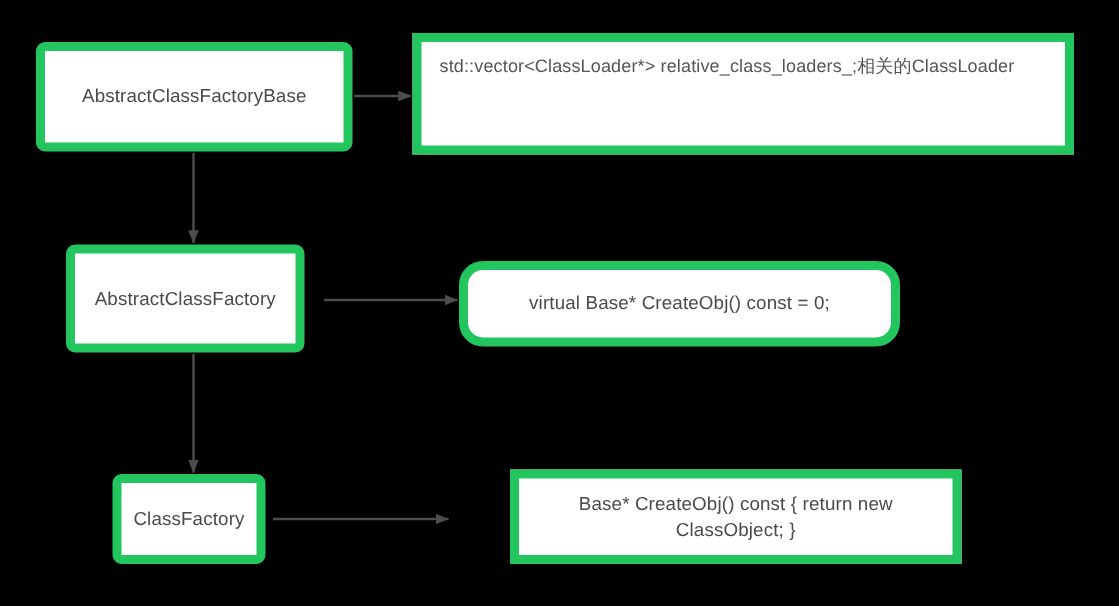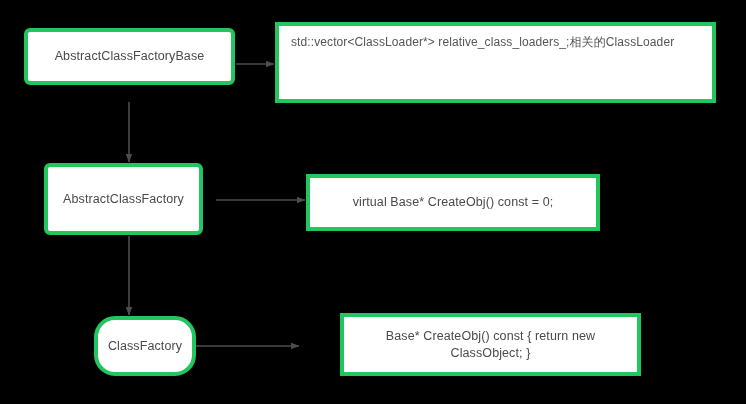--- a/index.html
+++ b/index.html
@@ -21,21 +21,21 @@
   .svg-layer {
     position: absolute;
     left: 0;
     top: 0;
     width: 746px;
     height: 404px;
   }
   .node {
     position: absolute;
     background: #ffffff;
-    border: 4px solid #22c55e;
+    border: 6px solid #22c55e;
     box-sizing: border-box;
     display: flex;
     align-items: center;
     justify-content: center;
     color: #4a4a4a;
     font-size: 12.5px;
     line-height: 1.35;
     text-align: center;
     letter-spacing: 0.1px;
     z-index: 2;
@@ -54,25 +54,25 @@
   .attr-line {
     white-space: nowrap;
     display: block;
   }
   .wrap-text {
     display: block;
     padding: 0 16px;
   }
 
   
-  #node-abstract-class-factory-base { left: 24px;  top: 28px;  width: 211px; height: 57px; }
+  #node-abstract-class-factory-base { left: 24px;  top: 28px;  width: 211px; height: 73px; }
   #node-attributes                  { left: 275px; top: 22px;  width: 441px; height: 81px; }
   #node-abstract-class-factory      { left: 44px;  top: 163px; width: 159px; height: 72px; }
-  #node-create-obj-pure-virtual     { left: 306px; top: 174px; width: 294px; height: 57px; }
-  #node-class-factory               { left: 94px;  top: 316px; width: 102px; height: 60px; border-radius: 21px; }
+  #node-create-obj-pure-virtual     { left: 306px; top: 174px; width: 294px; height: 57px; border-radius: 16px; }
+  #node-class-factory               { left: 75px;  top: 316px; width: 102px; height: 60px; }
   #node-create-obj-impl             { left: 300px; top: 313px; width: 301px; height: 63px; margin-left: 40px; }
 </style>
 </head>
 <body>
 
 <div id="canvas">
 
   <svg class="svg-layer" viewBox="0 0 746 404" width="746" height="404" xmlns="http://www.w3.org/2000/svg">
     <defs>
       <marker id="arrowhead" markerWidth="9" markerHeight="7" refX="8.5" refY="3.5" orient="auto" markerUnits="userSpaceOnUse">

